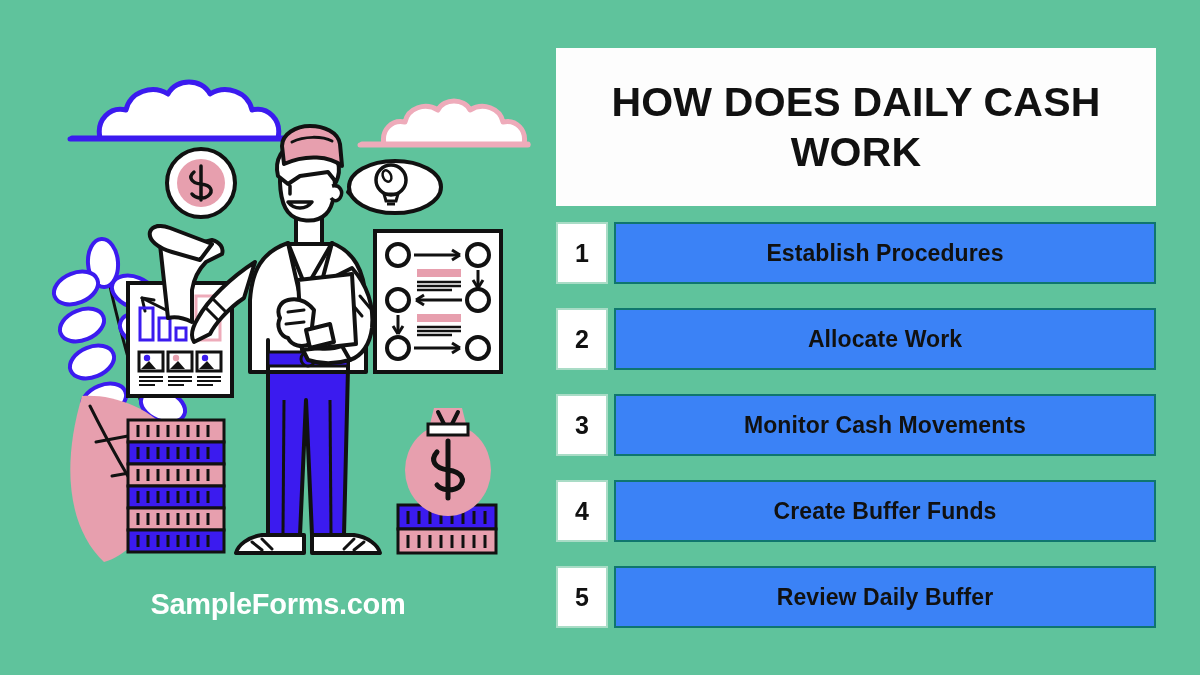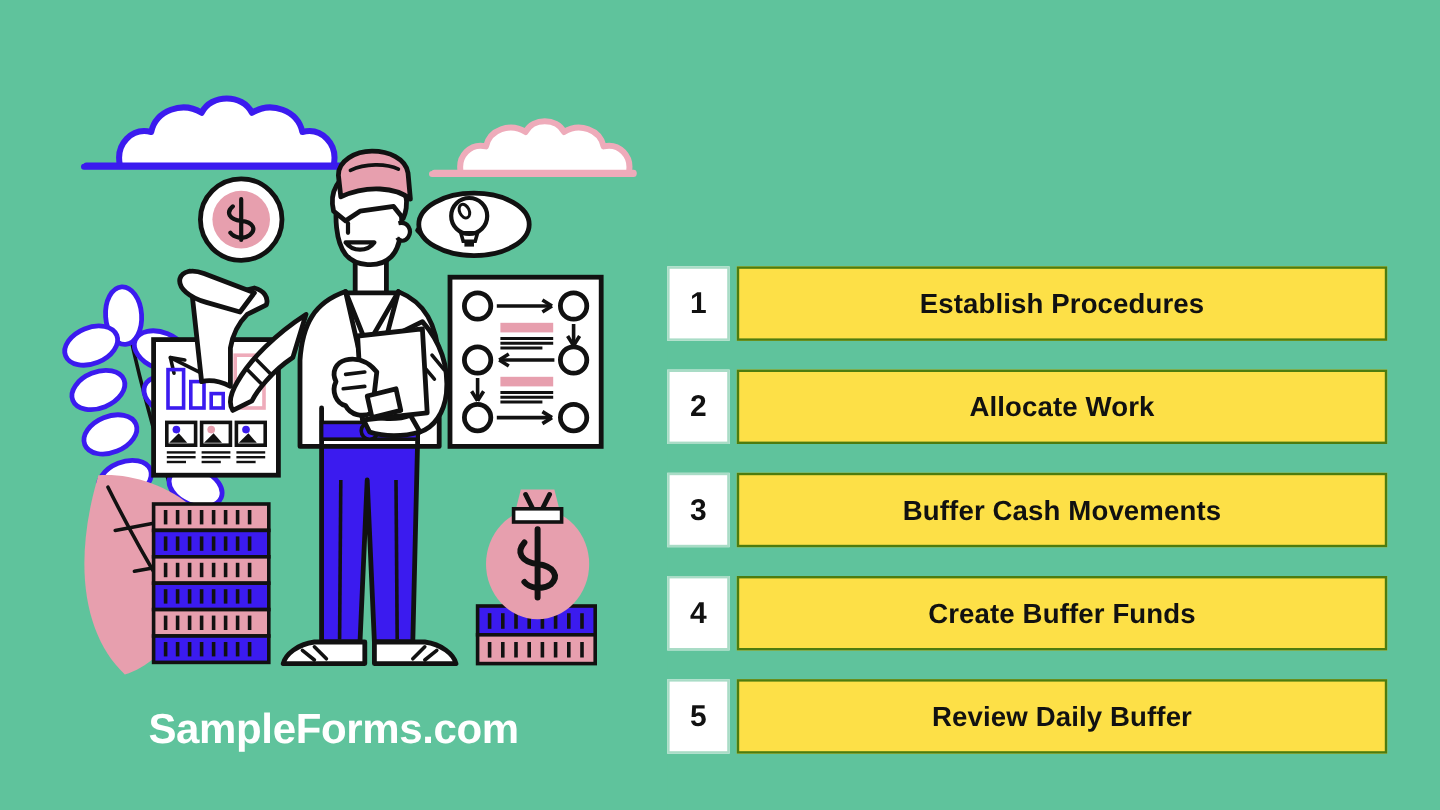--- a/index.html
+++ b/index.html
@@ -10,21 +10,21 @@
   }
   .canvas{position:relative;width:1200px;height:675px;background:#5fc39c;}
 
   
   .illus{position:absolute;left:0;top:0;width:556px;height:675px;}
   .illus svg{display:block;width:556px;height:675px;}
 
   .brand{
     position:absolute;left:0;top:588px;width:556px;
     text-align:center;color:#ffffff;
-    font-size:35px;font-weight:bold;letter-spacing:-0.3px;
+    font-size:29px;font-weight:bold;letter-spacing:-0.3px;
     font-family:"Liberation Sans", sans-serif;
   }
 
   
   .right{position:absolute;left:556px;top:48px;width:600px;height:588px;}
 
   .title-card{
     position:absolute;left:0;top:0;width:600px;height:158px;
     background:#fdfdfd;
     display:flex;align-items:center;justify-content:center;
@@ -43,22 +43,22 @@
     display:flex;align-items:stretch;height:62px;margin-bottom:24px;
   }
   .num-box{
     width:52px;flex:0 0 52px;background:#ffffff;
     border:2px solid #a9dcc6;box-sizing:border-box;
     display:flex;align-items:center;justify-content:center;
     color:#111111;font-size:25px;font-weight:bold;
     font-family:"Liberation Sans", sans-serif;
   }
   .label-box{
-    flex:1 1 auto;background:#fde047;margin-left:6px;
-    border:2px solid #4d7c0f;box-sizing:border-box;
+    flex:1 1 auto;background:#3b82f6;margin-left:6px;
+    border:2px solid #0f766e;box-sizing:border-box;
     display:flex;align-items:center;justify-content:center;
     color:#111111;font-size:23px;font-weight:bold;
     letter-spacing:0.1px;
     font-family:"Liberation Sans", sans-serif;
   }
 </style>
 </head>
 <body>
 
 <div class="canvas">
@@ -351,36 +351,39 @@
         <line x1="290" y1="186" x2="290" y2="194" stroke="#111" stroke-width="3.5" stroke-linecap="round"></line>
         <path d="M288 202 C294 210 306 210 312 202 Z" fill="#ffffff" stroke="#111" stroke-width="3.5" stroke-linejoin="round"></path>
       </g>
     </svg>
 
     <div class="brand">SampleForms.com</div>
   </div>
 
   <div class="right">
 
+    <div class="title-card">
+      <div class="title-text">How Does Daily Cash Work</div>
+    </div>
 
     <div class="rows">
 
       <div class="row">
         <div class="num-box">1</div>
         <div class="label-box">Establish Procedures</div>
       </div>
 
       <div class="row">
         <div class="num-box">2</div>
         <div class="label-box">Allocate Work</div>
       </div>
 
       <div class="row">
         <div class="num-box">3</div>
-        <div class="label-box">Buffer Cash Movements</div>
+        <div class="label-box">Monitor Cash Movements</div>
       </div>
 
       <div class="row">
         <div class="num-box">4</div>
         <div class="label-box">Create Buffer Funds</div>
       </div>
 
       <div class="row">
         <div class="num-box">5</div>
         <div class="label-box">Review Daily Buffer</div>

